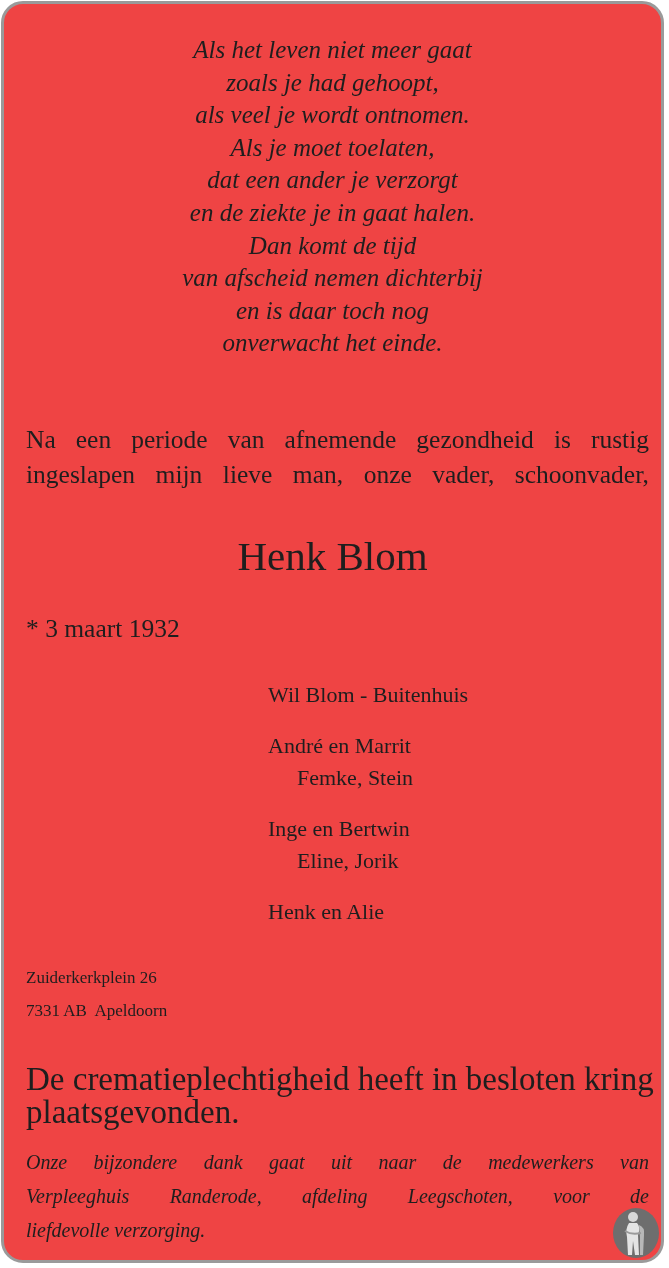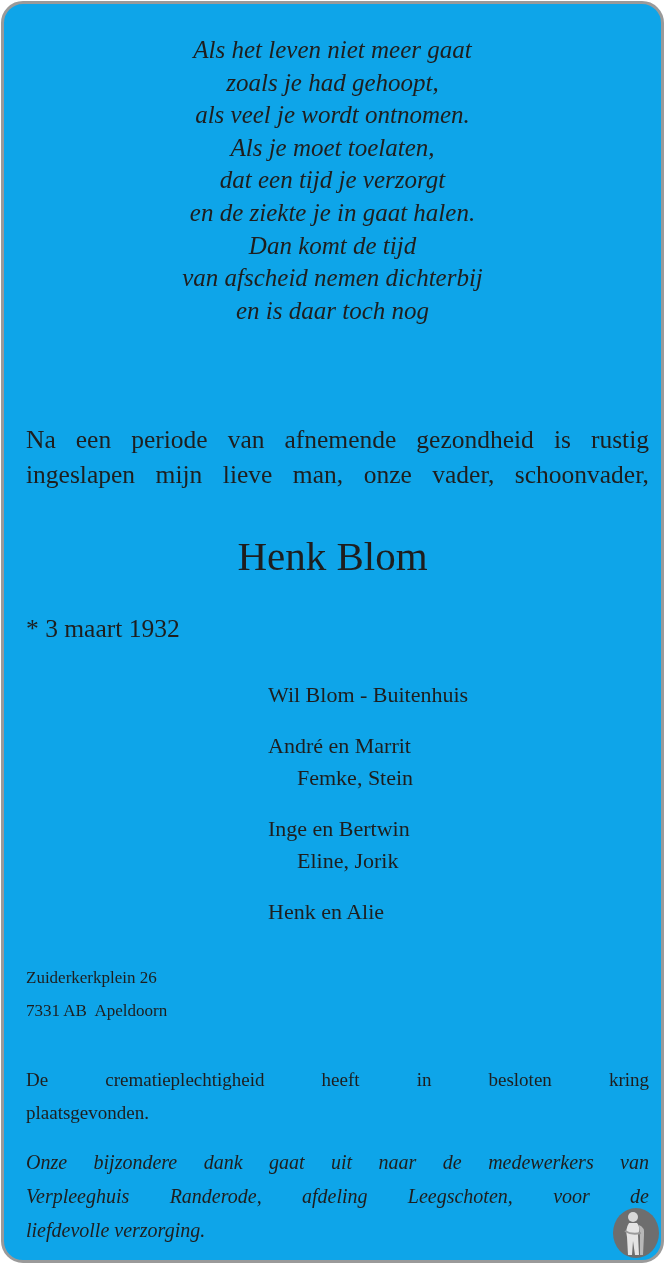--- a/index.html
+++ b/index.html
@@ -1,19 +1,19 @@
 <!DOCTYPE html>
 <html><head>
 <meta charset="utf-8">
 <style>
   html, body { margin: 0; padding: 0; background: #ffffff; }
   body { width: 669px; height: 1268px; position: relative; overflow: hidden; }
   .card {
     position: absolute; left: 1px; top: 1px; width: 663px; height: 1262px;
-    border: 3px solid #9a9a9a; border-radius: 22px; background: #0ea5e9;
+    border: 3px solid #9a9a9a; border-radius: 22px; background: #ef4444;
     box-sizing: border-box;
   }
   .serif { font-family: "Liberation Serif", "DejaVu Serif", serif; color: #1e1e1e; }
   .poem {
     position: absolute; left: 0; right: 0; top: 30px; text-align: center;
     font-style: italic; font-size: 25px; line-height: 32.6px;
   }
   .poem div { white-space: nowrap; }
   .intro {
     position: absolute; left: 22px; width: 623px; top: 394px;
@@ -26,21 +26,21 @@
     font-size: 41px; line-height: 50px;
   }
   .born { position: absolute; left: 22px; top: 608px; font-size: 25.5px; line-height: 34px; }
   .died { position: absolute; right: 24px; top: 608px; font-size: 25.5px; line-height: 34px; }
   .family { position: absolute; left: 264px; top: 675px; font-size: 22px; line-height: 32px; }
   .family .group { margin-bottom: 19px; }
   .family .sub { padding-left: 29px; }
   .address { position: absolute; left: 22px; top: 957px; font-size: 17px; line-height: 33px; }
   .ceremony {
     position: absolute; left: 22px; width: 623px; top: 1059px;
-    font-size: 19px; line-height: 33px;
+    font-size: 33px; line-height: 33px;
   }
   .ceremony .line { display: block; white-space: nowrap; text-align: justify; text-align-last: justify; }
   .ceremony .line.last { text-align-last: left; }
   .thanks {
     position: absolute; left: 22px; width: 623px; top: 1141px;
     font-size: 20px; line-height: 34px; font-style: italic;
   }
   .thanks .line { display: block; white-space: nowrap; text-align: justify; text-align-last: justify; }
   .thanks .line.last { text-align-last: left; }
   .logo { position: absolute; left: 611px; top: 1207px; width: 50px; height: 52px; }
@@ -48,25 +48,26 @@
 </head>
 <body>
 
 <div class="card">
 
   <div class="poem serif">
     <div>Als het leven niet meer gaat</div>
     <div>zoals je had gehoopt,</div>
     <div>als veel je wordt ontnomen.</div>
     <div>Als je moet toelaten,</div>
-    <div>dat een tijd je verzorgt</div>
+    <div>dat een ander je verzorgt</div>
     <div>en de ziekte je in gaat halen.</div>
     <div>Dan komt de tijd</div>
     <div>van afscheid nemen dichterbij</div>
     <div>en is daar toch nog</div>
+    <div>onverwacht het einde.</div>
   </div>
 
   <div class="intro serif">
     <span class="line">Na een periode van afnemende gezondheid is rustig</span>
     <span class="line">ingeslapen mijn lieve man, onze vader, schoonvader,</span>
   </div>
 
   <div class="name serif">Henk Blom</div>
 
   <div class="born serif">* 3 maart 1932</div>

